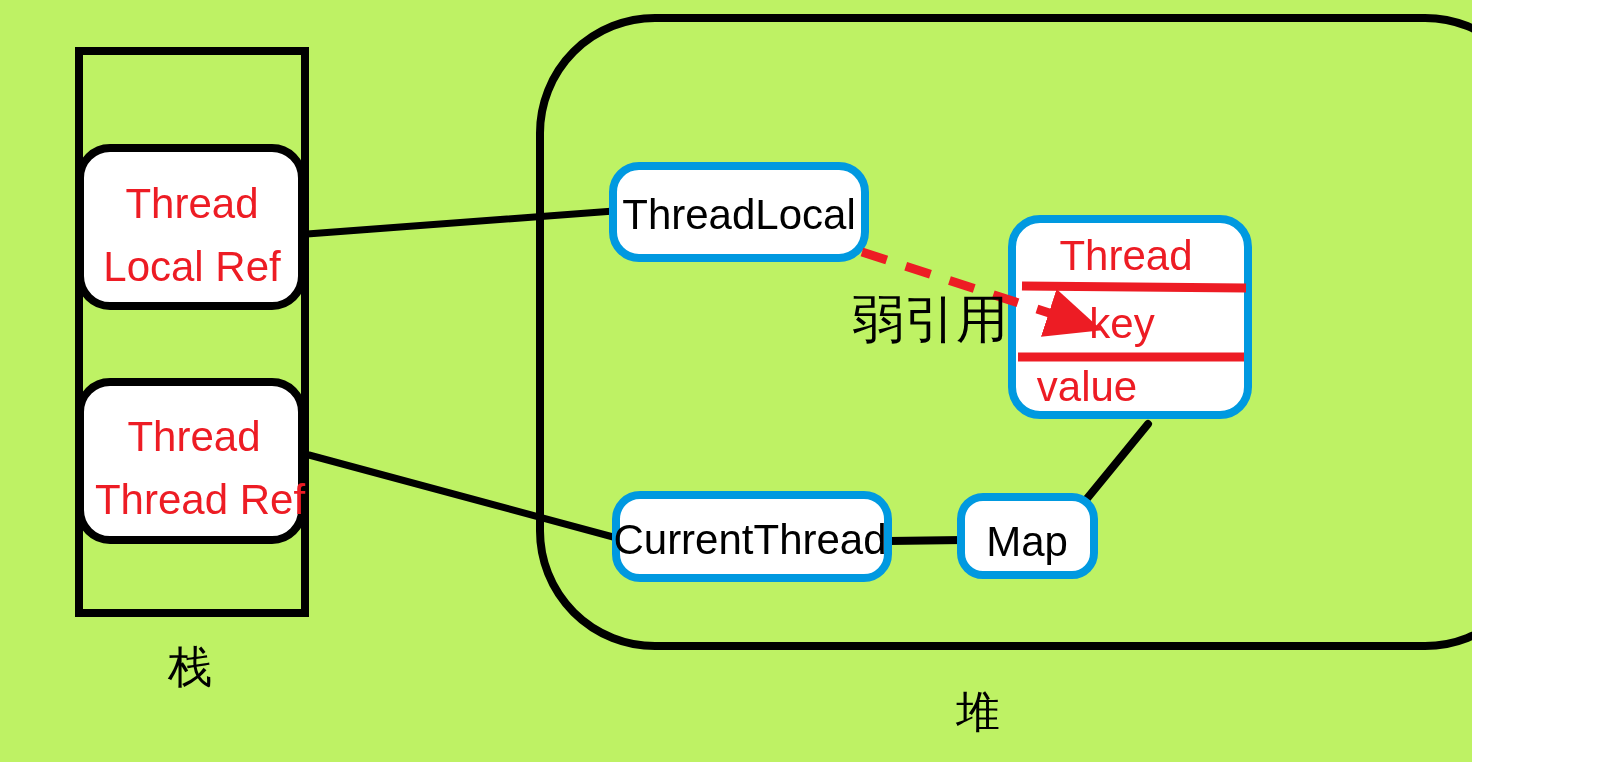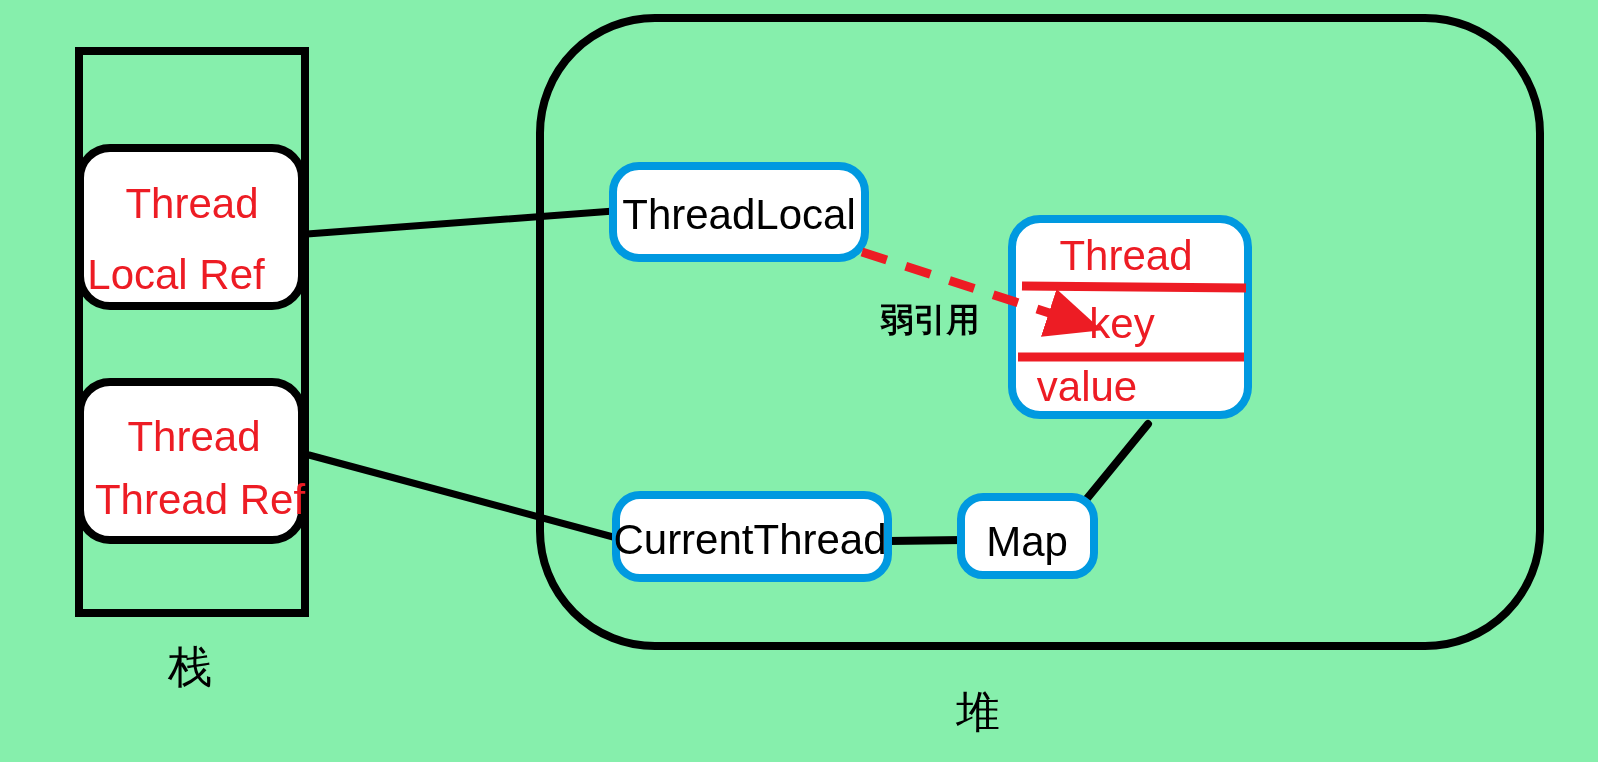--- a/index.html
+++ b/index.html
@@ -5,23 +5,23 @@
   html, body {
     margin: 0;
     padding: 0;
     background: #ffffff;
   }
   body {
     font-family: "Liberation Sans", "DejaVu Sans", sans-serif;
   }
   #stage {
     position: relative;
-    width: 1598px;
+    width: 1472px;
     height: 762px;
-    background: #86efac;
+    background: #bef264;
     overflow: hidden;
   }
   #diagram-svg {
     position: absolute;
     left: 0;
     top: 0;
     width: 1598px;
     height: 762px;
   }
   .lbl {
@@ -34,21 +34,21 @@
     transform: translate(-50%, -50%);
   }
   .txt-red {
     color: #ED1C24;
   }
   .txt-black {
     color: #000000;
   }
   .f-44 { font-size: 44px; }
   .f-42 { font-size: 42px; }
-  .f-40 { font-size: 33px; font-weight: bold; }
+  .f-40 { font-size: 52px; }
   .cjk { font-family: "DejaVu Sans", "Liberation Sans", sans-serif; }
 </style>
 </head>
 <body>
 
 <div id="stage">
 
   <svg id="diagram-svg" viewBox="0 0 1598 762">
     <defs>
       <marker id="red-arrow" markerWidth="7" markerHeight="7" refX="4" refY="3.2" orient="auto" markerUnits="strokeWidth">
@@ -79,21 +79,21 @@
     <rect x="961" y="497" width="133" height="78" rx="22" ry="22" fill="#ffffff" stroke="#0099E0" stroke-width="8"></rect>
 
     <rect x="1012" y="219" width="236" height="196" rx="28" ry="28" fill="#ffffff" stroke="#0099E0" stroke-width="8"></rect>
     <line x1="1022" y1="286" x2="1246" y2="288" stroke="#ED1C24" stroke-width="9" stroke-linecap="butt"></line>
     <line x1="1018" y1="357" x2="1244" y2="357" stroke="#ED1C24" stroke-width="9" stroke-linecap="butt"></line>
 
     <line x1="862" y1="252" x2="1083" y2="324" stroke="#ED1C24" stroke-width="9" stroke-dasharray="26 20" stroke-linecap="butt" marker-end="url(#red-arrow)"></line>
   </svg>
 
   <div class="lbl lbl-c txt-red f-42" style="left:192px; top:204px;">Thread</div>
-  <div class="lbl lbl-c txt-red f-42" style="left:176px; top:267px;margin-top:8px;">Local Ref</div>
+  <div class="lbl lbl-c txt-red f-42" style="left:192px; top:267px;">Local Ref</div>
 
   <div class="lbl lbl-c txt-red f-42" style="left:194px; top:437px;">Thread</div>
   <div class="lbl lbl-c txt-red f-42" style="left:200px; top:500px;">Thread Ref</div>
 
   <div class="lbl lbl-c txt-black f-44 cjk" style="left:190px; top:667px;">栈</div>
 
   <div class="lbl lbl-c txt-black f-44 cjk" style="left:978px; top:712px;">堆</div>
 
   <div class="lbl lbl-c txt-black f-42" style="left:739px; top:215px;">ThreadLocal</div>
 

